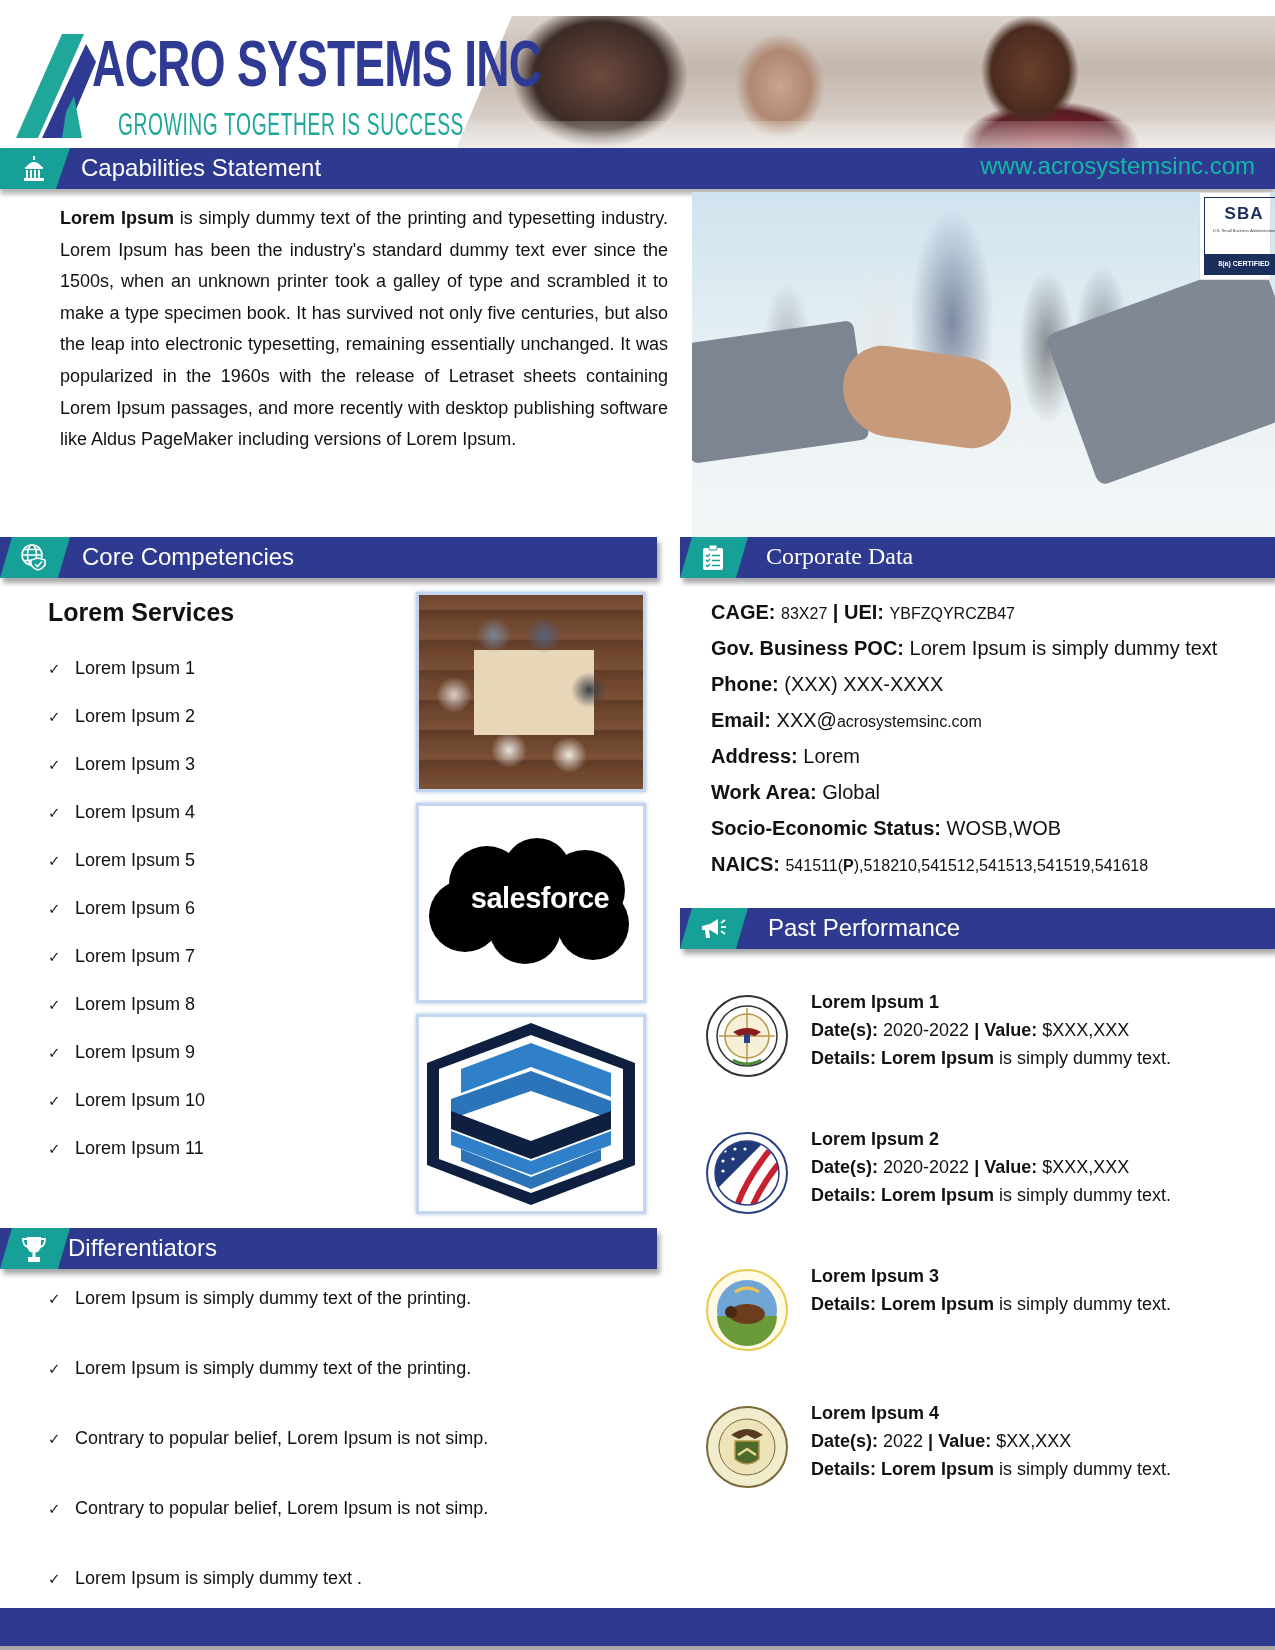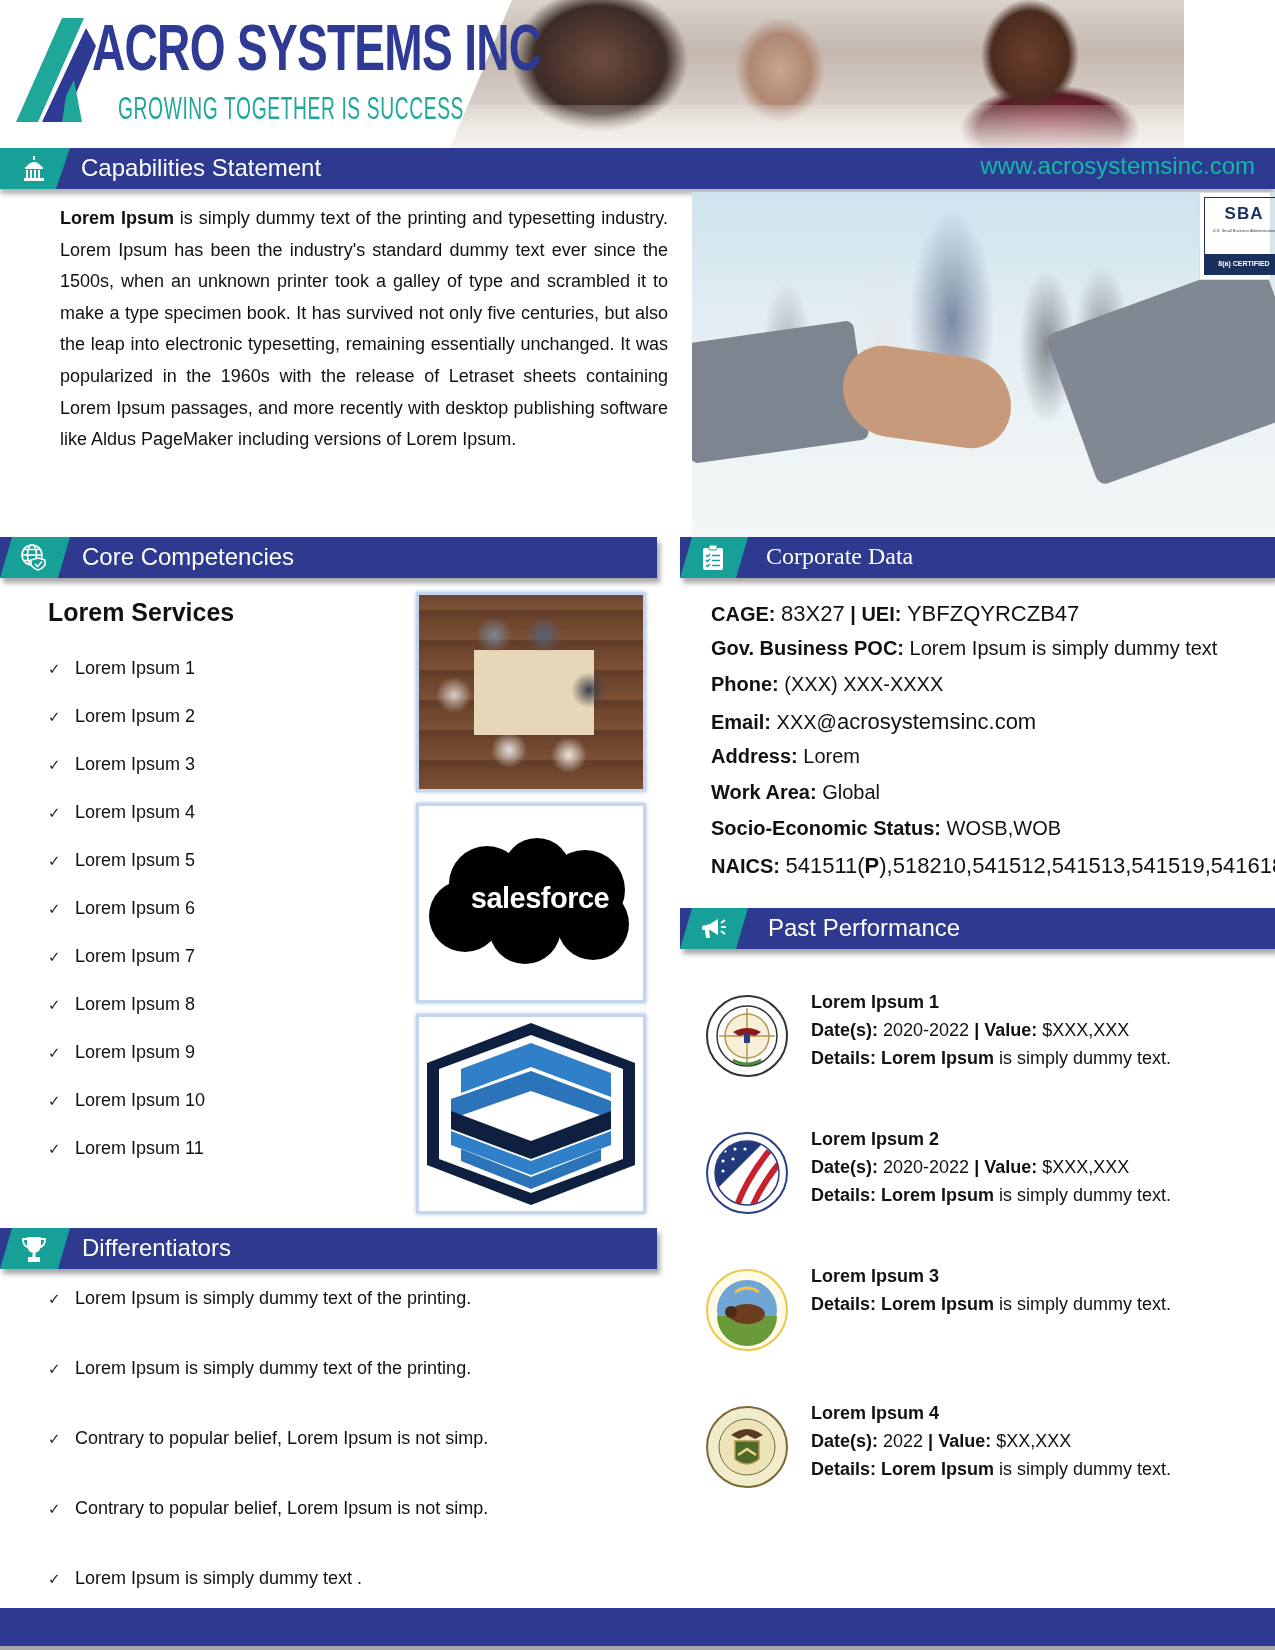--- a/index.html
+++ b/index.html
@@ -1,20 +1,20 @@
 <!DOCTYPE html>
 <html><head>
 <meta charset="utf-8">
 <style>
   * { box-sizing: border-box; margin: 0; padding: 0; }
   html, body { width: 1275px; height: 1650px; background: #ffffff; overflow: hidden; }
   body { position: relative; font-family: "Liberation Sans", "DejaVu Sans", sans-serif; color: #111; }
 
   
-  .header { position: absolute; left: 0; top: 0; width: 1184px; height: 148px; background: #fff; overflow: hidden; }
+  .header { position: absolute; left: 0; top: 16px; width: 1275px; height: 148px; background: #fff; overflow: hidden; }
   .header-photo {
     position: absolute; left: 450px; top: 0; width: 825px; height: 148px;
     clip-path: polygon(62px 0, 825px 0, 825px 148px, 0 148px);
     background:
       radial-gradient(ellipse 70px 80px at 580px 55px, #6b3f2c 0%, #4a2b1f 55%, transparent 70%),
       radial-gradient(ellipse 120px 60px at 600px 130px, #8c2432 0%, #5a1b24 60%, transparent 75%),
       radial-gradient(ellipse 60px 70px at 330px 70px, #c9a48e 0%, #b08873 50%, transparent 75%),
       radial-gradient(ellipse 110px 90px at 150px 60px, #6d4a3e 0%, #3c2b26 60%, transparent 80%),
       linear-gradient(180deg, #d9d3cd 0%, #c4b7ad 35%, #d8cfc8 70%, #eeeae6 100%);
   }
@@ -111,21 +111,21 @@
     position: absolute; left: 6px; top: 30px; width: 212px; height: 128px;
   }
   .salesforce-text {
     position: absolute; left: 0; right: 0; top: 76px; text-align: center; color: #fff;
     font-weight: bold; font-size: 29px; letter-spacing: -0.5px; padding-left: 18px;
   }
 
   
   .corp-line { position: absolute; left: 711px; white-space: nowrap; font-size: 20px; color: #111; }
   .corp-line b { font-weight: bold; }
-  .corp-line .sm { font-size: 22px; }
+  .corp-line .sm { font-size: 16px; }
 
   
   .pp-item { position: absolute; left: 705px; width: 560px; height: 90px; }
   .pp-seal { position: absolute; left: 0; top: 6px; width: 84px; height: 84px; }
   .pp-text { position: absolute; left: 106px; top: 0; font-size: 18px; line-height: 28px; white-space: nowrap; color: #111; }
   .pp-text b { font-weight: bold; }
 
   
   .footer { position: absolute; left: 0; top: 1608px; width: 1275px; height: 42px; background: #2e3a8f; border-bottom: 4px solid #a9a9a9; }
 </style>
@@ -385,21 +385,21 @@
 
 <div class="bar" style="left:0; top:1228px; width:657px;">
   <div class="tab" style="width:70px;"></div>
   <svg class="tab-ic" style="left:21px; top:7px; width:26px; height:28px;" viewBox="0 0 26 28" fill="#fff">
     <path d="M6 2 L20 2 L20 10 Q20 17 13 18 Q6 17 6 10 Z"></path>
     <path d="M6 4 L2 4 Q2 11 7 12" stroke="#fff" stroke-width="1.8" fill="none"></path>
     <path d="M20 4 L24 4 Q24 11 19 12" stroke="#fff" stroke-width="1.8" fill="none"></path>
     <rect x="11.5" y="18" width="3" height="4"></rect>
     <rect x="7" y="22" width="12" height="5"></rect>
   </svg>
-  <div class="title" style="left:82px;">Differentiators</div>
+  <div class="title" style="left:68px;">Differentiators</div>
 </div>
 
 <ul class="check-list" style="top:0;">
   <li style="top:1288px;"><span class="ck">✓</span><span>Lorem Ipsum is simply dummy text of the printing.</span></li>
   <li style="top:1358px;"><span class="ck">✓</span><span>Lorem Ipsum is simply dummy text of the printing.</span></li>
   <li style="top:1428px;"><span class="ck">✓</span><span>Contrary to popular belief, Lorem Ipsum is not simp.</span></li>
   <li style="top:1498px;"><span class="ck">✓</span><span>Contrary to popular belief, Lorem Ipsum is not simp.</span></li>
   <li style="top:1568px;"><span class="ck">✓</span><span>Lorem Ipsum is simply dummy text .</span></li>
 </ul>
 

